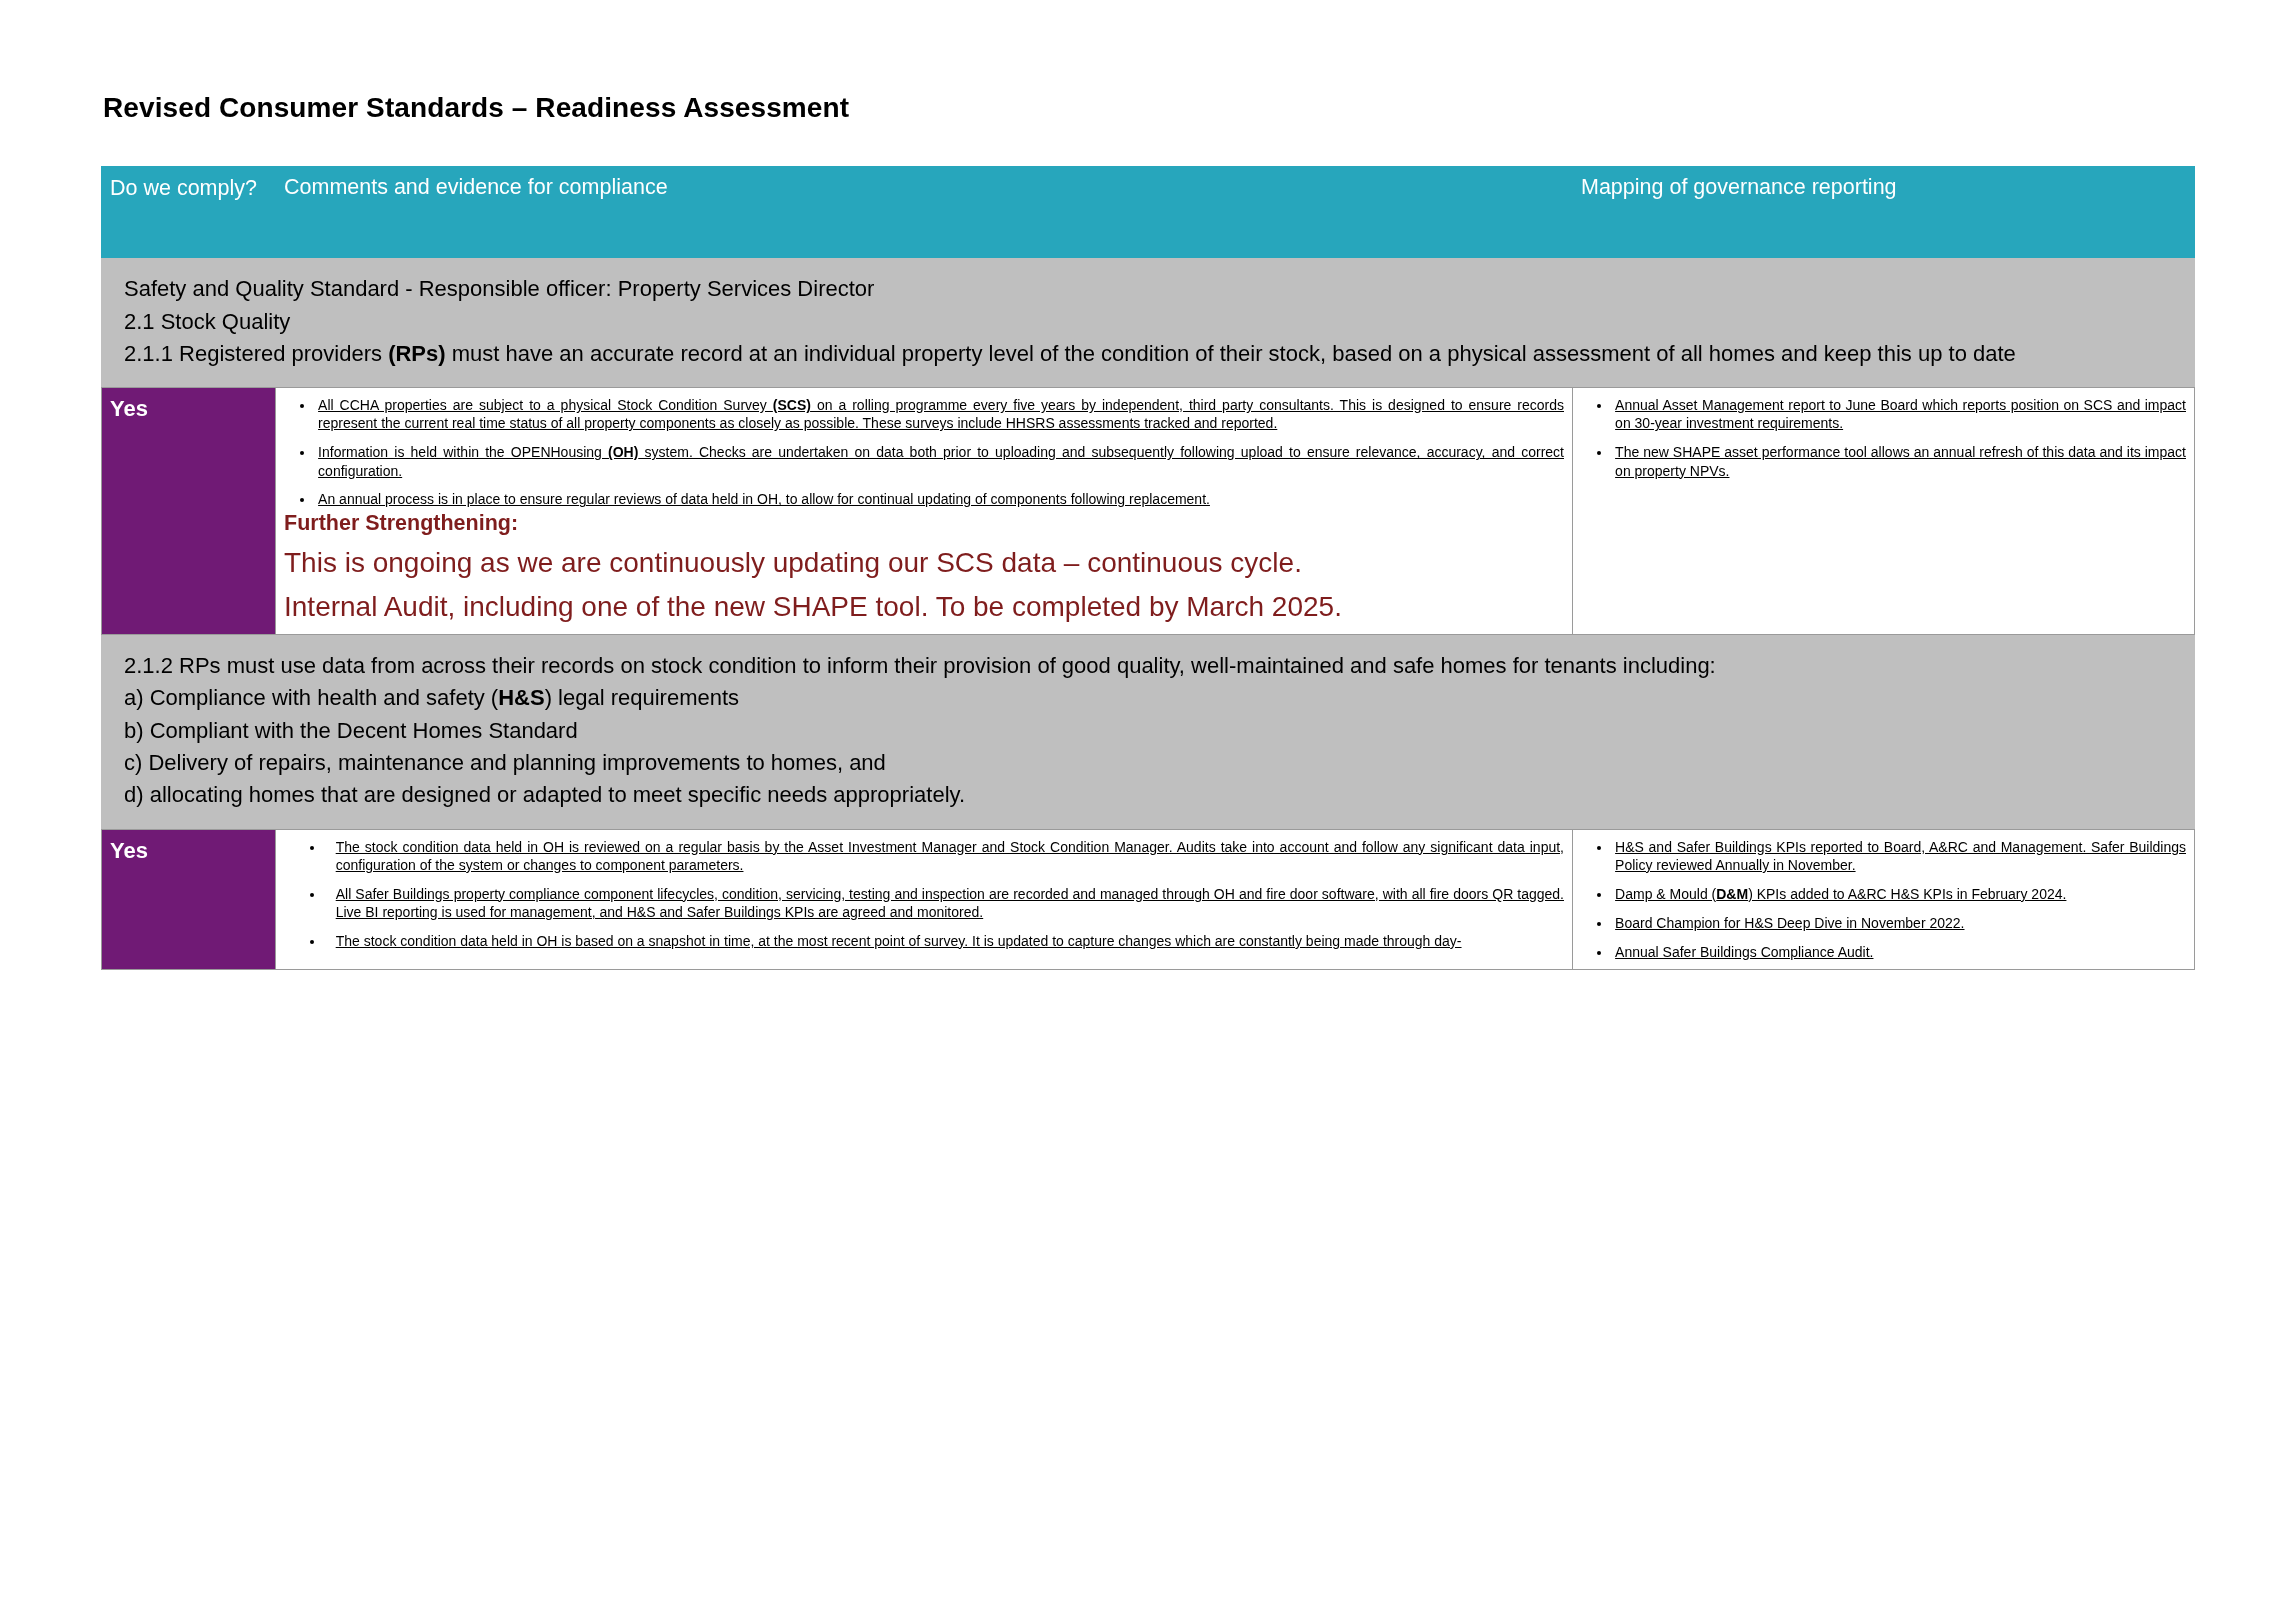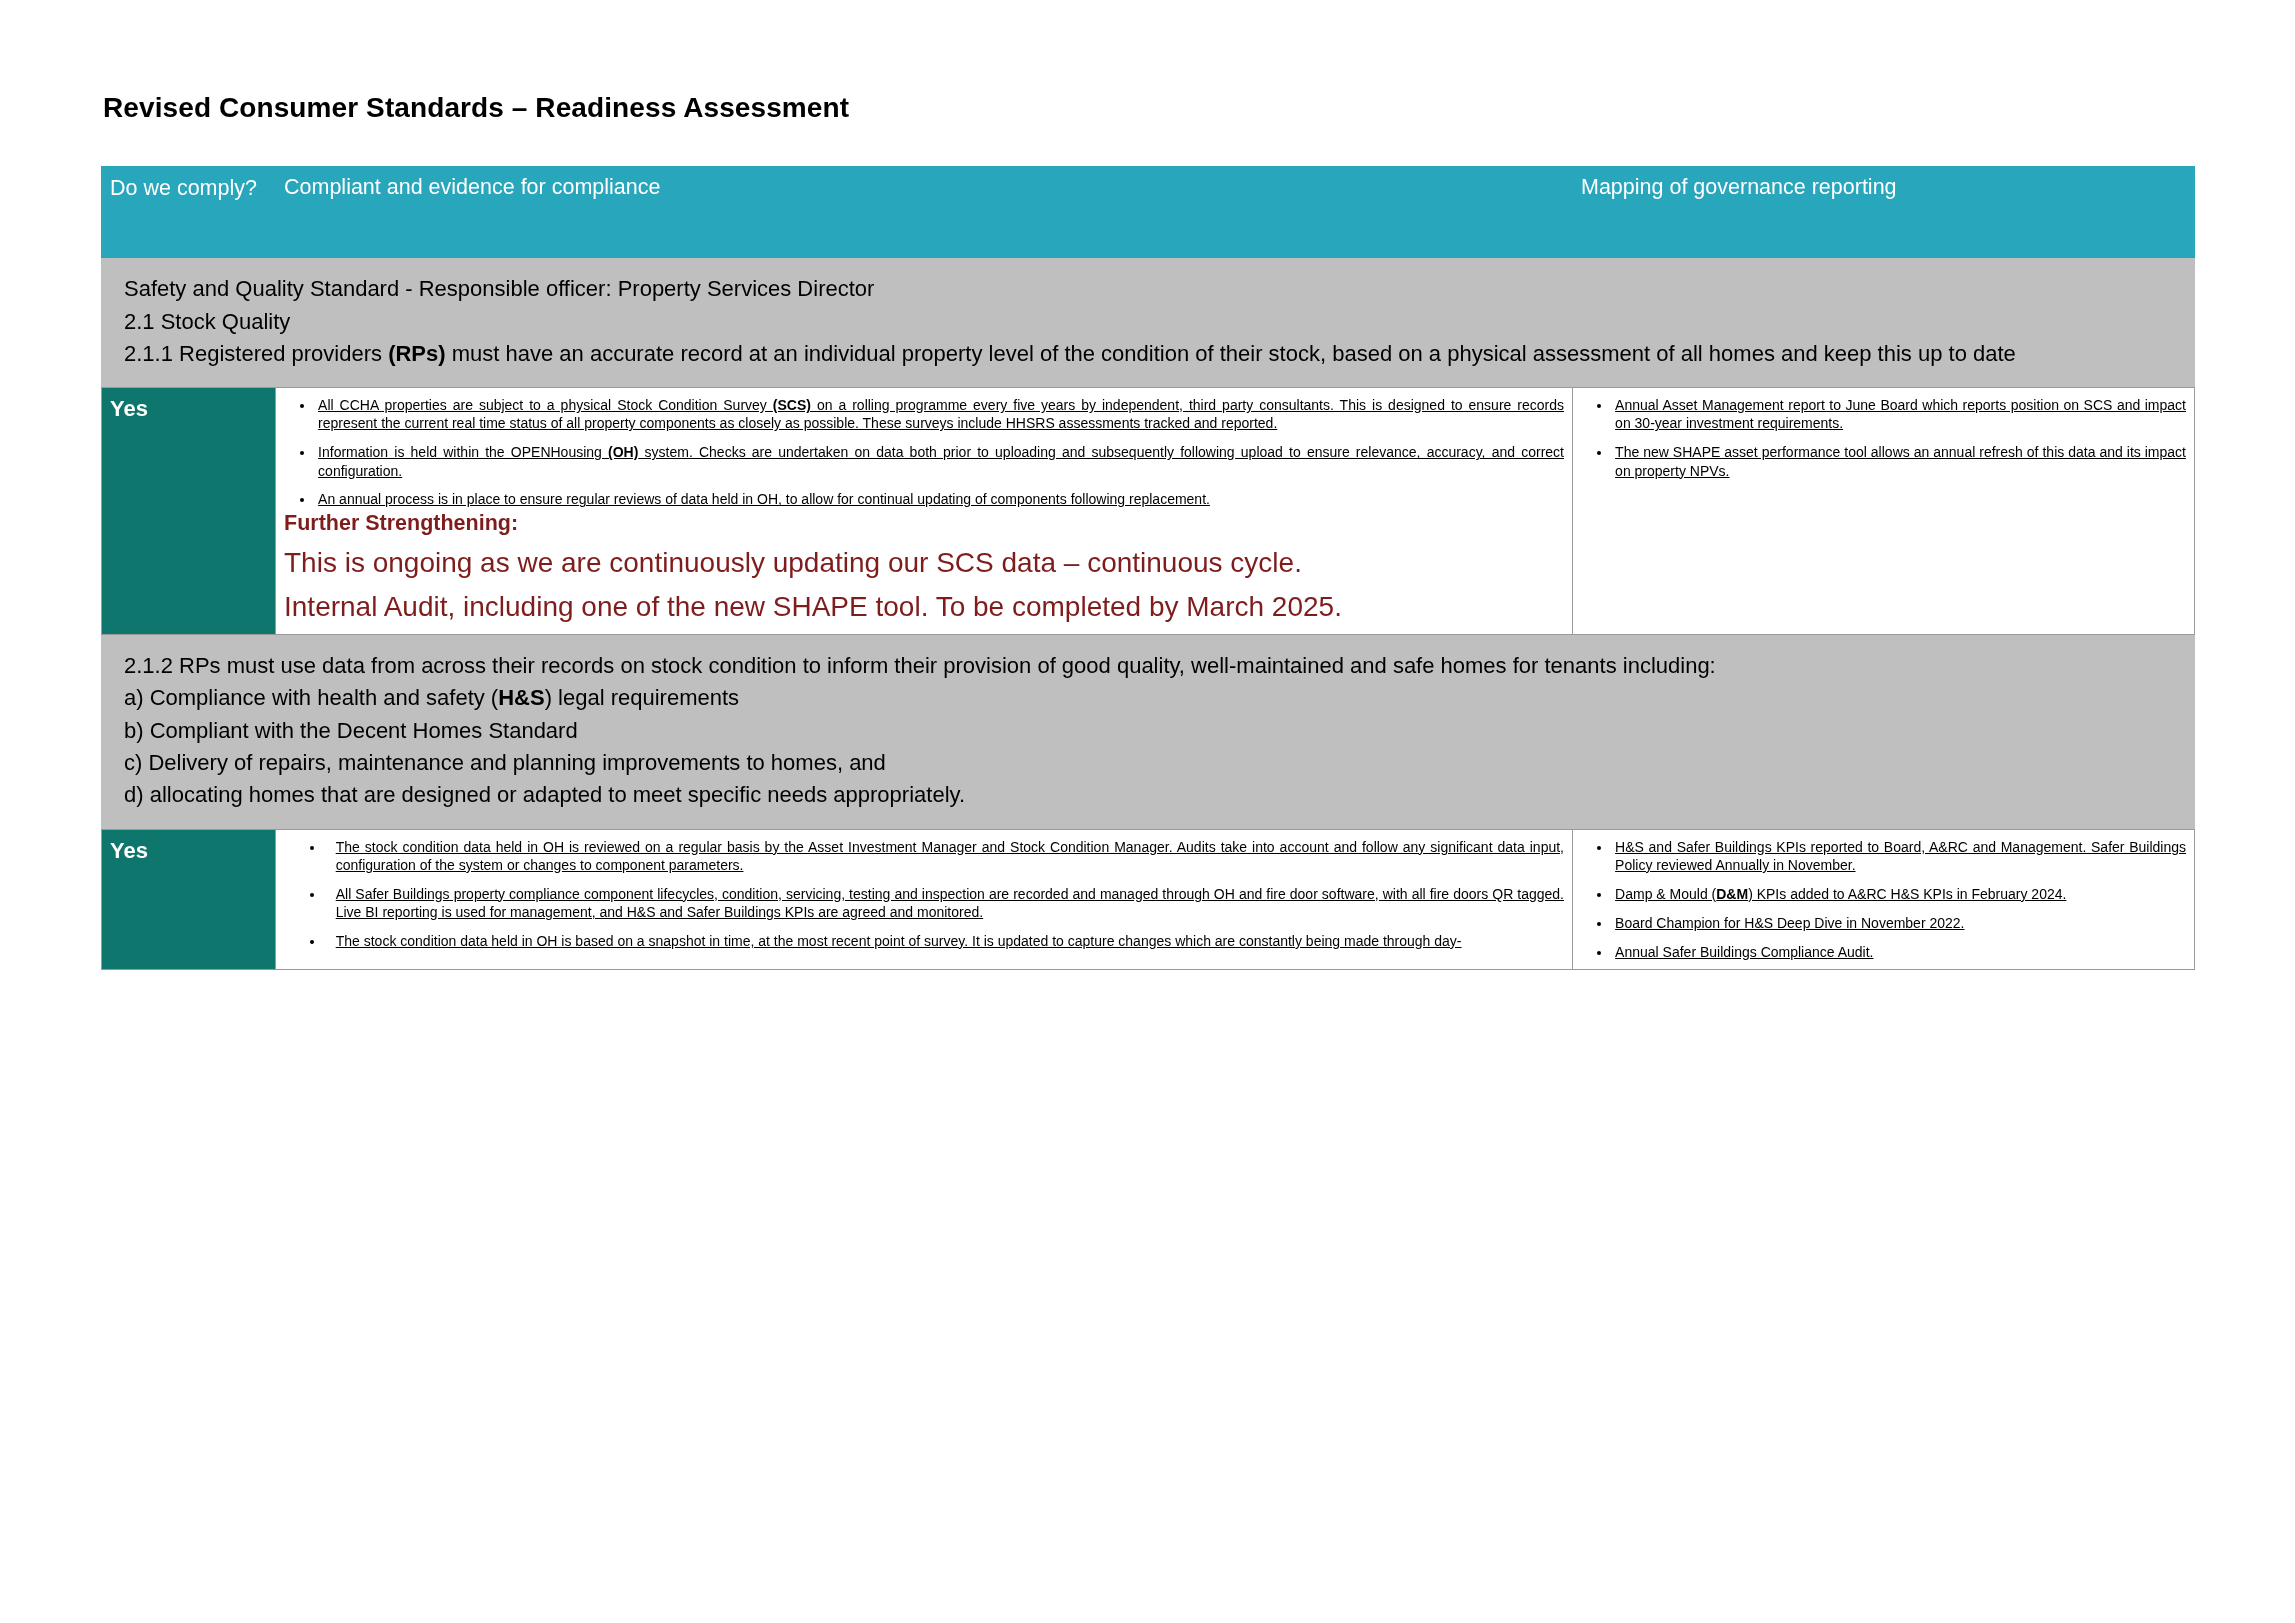--- a/index.html
+++ b/index.html
@@ -77,21 +77,21 @@
     padding: 9.2px 15.4px 10.7px 14px;
     font-size: 22px;
     line-height: 1.30;
   }
   .spec-body p { margin: 0 0 3.8px 0; }
   .spec-body p.b { font-weight: normal; }
   .spec-body p:last-child { margin-bottom: 0; }
 
   
   td.answer-cell {
-    background: #0f766e;
+    background: #701a75;
     color: #ffffff;
     font-weight: bold;
     font-size: 22px;
     padding: 10.7px 0 0 10.7px;
     border-color: #0AAF55;
   }
   td.evidence-cell, td.mapping-cell {
     background: #ffffff;
     padding: 10.7px 12.3px 12.3px 10.7px;
   }
@@ -142,21 +142,21 @@
   <table class="assessment">
     <colgroup>
       <col class="c1">
         <col class="c2">
         <col class="c3">
     </colgroup>
     <tbody>
 
       <tr class="header-row">
         <td class="hdr-1">Do we comply?</td>
-        <td class="hdr-2">Compliant and evidence for compliance</td>
+        <td class="hdr-2">Comments and evidence for compliance</td>
         <td class="hdr-3">Mapping of governance reporting</td>
       </tr>
 
       <tr class="spec-row">
         <td colspan="3">
           <div class="spec-body">
               <p class="b">Safety and Quality Standard - Responsible officer: Property Services Director</p>
               <p class="b">2.1 Stock Quality</p>
               <p>2.1.1 Registered providers <b>(RPs)</b> must have an accurate record at an individual property level of the condition of their stock, based on a physical assessment of all homes and keep this up to date</p>
             </div>

